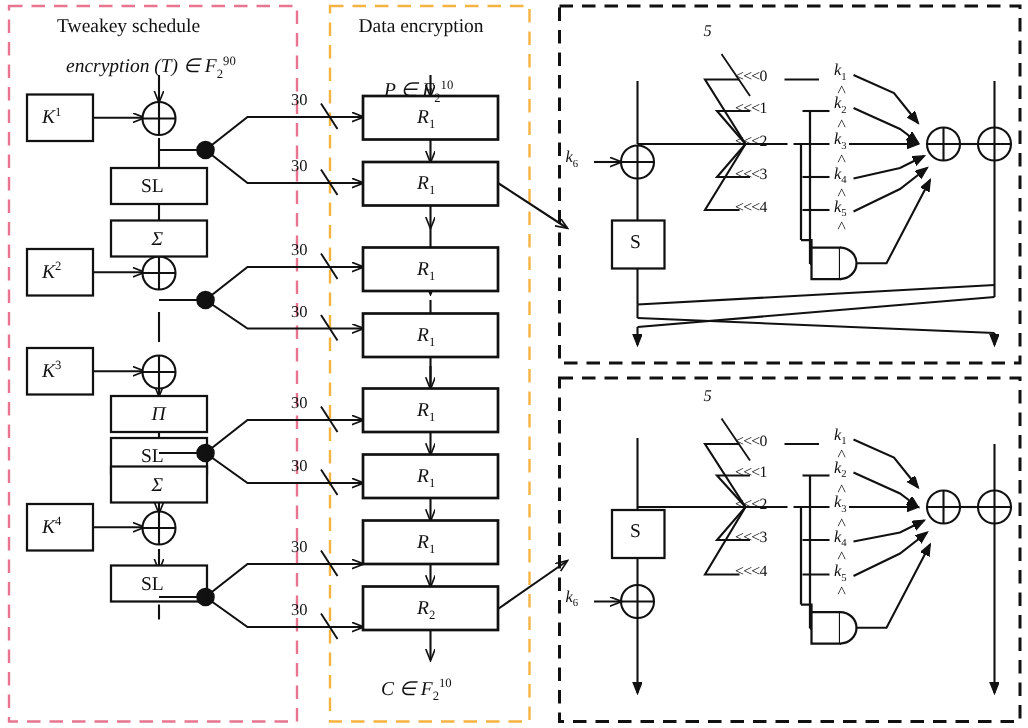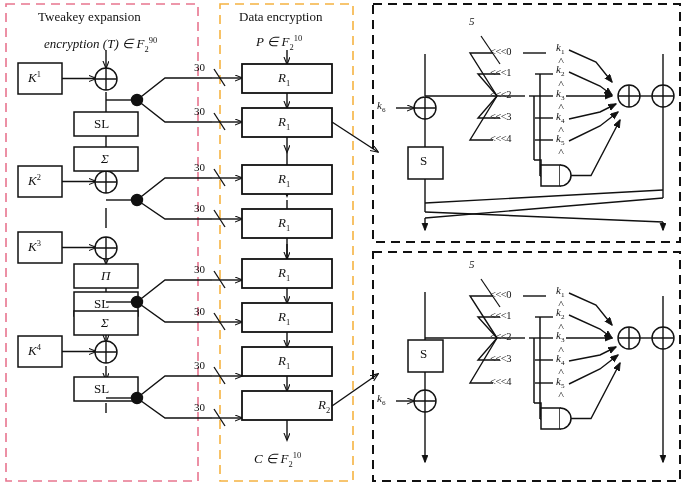--- a/index.html
+++ b/index.html
@@ -251,21 +251,21 @@
     <circle cx="663" cy="338" r="11" fill="#fff"></circle>
           <path d="M652,338 L674,338 M663,327 L663,349"></path>
     <path d="M640,338 L652,338"></path>
     <path d="M663,296 L663,327"></path>
     <path d="M663,349 L663,462" marker-end="url(#arf)"></path>
   </g>
 
   </g>
 </svg>
 
-<div class="lbl ttl" style="left:38px;top:10px;">Tweakey expansion</div>
+<div class="lbl ttl" style="left:38px;top:10px;">Tweakey schedule</div>
 <div class="lbl math" style="left:44px;top:36px;">
   <span class="it">encryption (T) ∈ F</span><sub>2</sub><sup>90</sup>
 </div>
 
 <div class="lbl boxtxt" style="left:28px;top:70px;"><span class="it">K</span><sup>1</sup></div>
 <div class="lbl boxtxt" style="left:28px;top:173px;"><span class="it">K</span><sup>2</sup></div>
 <div class="lbl boxtxt" style="left:28px;top:239px;"><span class="it">K</span><sup>3</sup></div>
 <div class="lbl boxtxt" style="left:28px;top:343px;"><span class="it">K</span><sup>4</sup></div>
 
 <div class="lbl boxtxt" style="left:94px;top:117px;">SL</div>
@@ -278,35 +278,35 @@
 <div class="lbl sml" style="left:194px;top:62px;">30</div>
 <div class="lbl sml" style="left:194px;top:106px;">30</div>
 <div class="lbl sml" style="left:194px;top:162px;">30</div>
 <div class="lbl sml" style="left:194px;top:203px;">30</div>
 <div class="lbl sml" style="left:194px;top:264px;">30</div>
 <div class="lbl sml" style="left:194px;top:306px;">30</div>
 <div class="lbl sml" style="left:194px;top:360px;">30</div>
 <div class="lbl sml" style="left:194px;top:402px;">30</div>
 
 <div class="lbl ttl" style="left:239px;top:10px;">Data encryption</div>
-<div class="lbl math" style="left:256px;top:34px;">
+<div class="lbl math" style="left:256px;top:52px;">
   <span class="it">P ∈ F</span><sub>2</sub><sup>10</sup>
 </div>
 <div class="lbl math" style="left:254px;top:451px;">
   <span>C ∈ F</span><sub>2</sub><sup>10</sup>
 </div>
 
 <div class="lbl boxtxt" style="left:278px;top:71px;"><span class="it">R</span><sub>1</sub></div>
 <div class="lbl boxtxt" style="left:278px;top:115px;"><span class="it">R</span><sub>1</sub></div>
 <div class="lbl boxtxt" style="left:278px;top:172px;"><span class="it">R</span><sub>1</sub></div>
 <div class="lbl boxtxt" style="left:278px;top:216px;"><span class="it">R</span><sub>1</sub></div>
 <div class="lbl boxtxt" style="left:278px;top:266px;"><span class="it">R</span><sub>1</sub></div>
 <div class="lbl boxtxt" style="left:278px;top:310px;"><span class="it">R</span><sub>1</sub></div>
 <div class="lbl boxtxt" style="left:278px;top:354px;"><span class="it">R</span><sub>1</sub></div>
-<div class="lbl boxtxt" style="left:278px;top:398px;margin-left:40px;"><span class="it">R</span><sub>2</sub></div>
+<div class="lbl boxtxt" style="left:278px;top:398px;"><span class="it">R</span><sub>2</sub></div>
 
 <div class="lbl sml it" style="left:469px;top:16px;">5</div>
 <div class="lbl boxtxt" style="left:420px;top:154px;">S</div>
 <div class="lbl sml" style="left:377px;top:100px;"><span class="it">k</span><sub>6</sub></div>
 
 <div class="lbl rot" style="left:490px;top:47px;">&lt;&lt;&lt;0</div>
 <div class="lbl rot" style="left:490px;top:68px;">&lt;&lt;&lt;1</div>
 <div class="lbl rot" style="left:490px;top:90px;">&lt;&lt;&lt;2</div>
 <div class="lbl rot" style="left:490px;top:112px;">&lt;&lt;&lt;3</div>
 <div class="lbl rot" style="left:490px;top:134px;">&lt;&lt;&lt;4</div>

